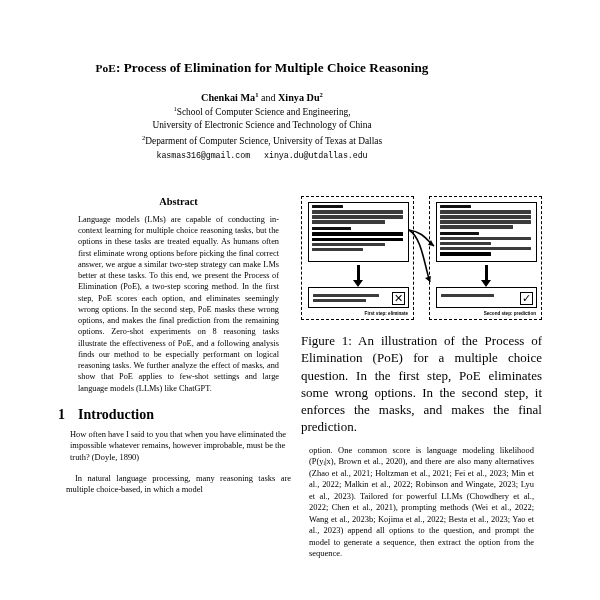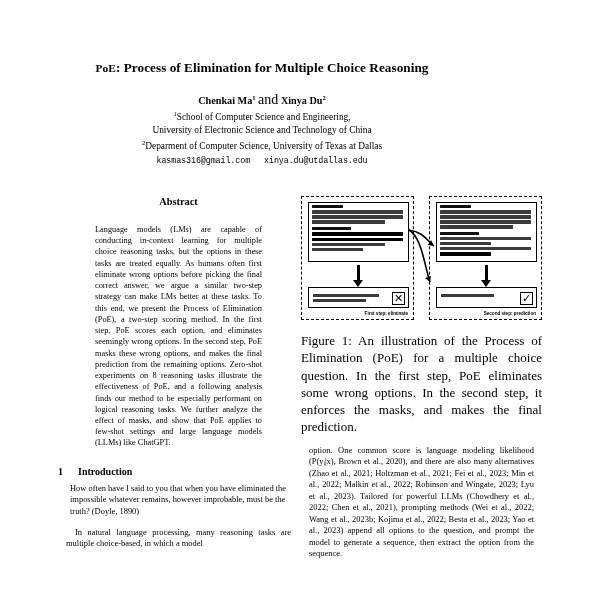--- a/index.html
+++ b/index.html
@@ -40,21 +40,21 @@
     font-size: 11.4px;
   }
   .authors {
     margin-top: 15px;
     font-size: 10.2px;
     font-weight: bold;
     line-height: 1.3;
   }
   .authors .conj {
     font-weight: normal;
-    font-size: 14px;
+    font-size: 10px;
   }
   sup { font-size: 6.6px; vertical-align: super; line-height: 0; }
   .affil {
     font-size: 9.4px;
     line-height: 1.42;
     margin-top: 2px;
   }
   .emails {
     font-family: "Liberation Mono", "DejaVu Sans Mono", monospace;
     font-size: 8.4px;
@@ -81,36 +81,36 @@
   .col-left  { left: 58px; }
   .col-right { left: 301px; }
 
   .section-head {
     font-size: 10.4px;
     font-weight: bold;
     text-align: center;
     margin: 0 0 7px 0;
   }
   .section-head-left {
-    font-size: 10px;
+    font-size: 14px;
     font-weight: bold;
     text-align: left;
     margin: 13px 0 6px 0;
   }
   .section-head-left .num { display: inline-block; width: 20px; }
 
   .abstract-body {
     padding: 0 20px;
     font-size: 8.3px;
     line-height: 1.355;
     text-align: justify;
     text-justify: inter-word;
     hyphens: manual;
   }
-  .abstract-body p { margin: 17px; text-indent: 0; }
+  .abstract-body p { margin: 0; text-indent: 0; }
 
   .body-text {
     font-size: 8.45px;
     line-height: 1.365;
     text-align: justify;
     hyphens: manual;
   }
   .body-text p { margin: 8px; text-indent: 9px; }
   .body-text p.noindent { text-indent: 0; }
 

